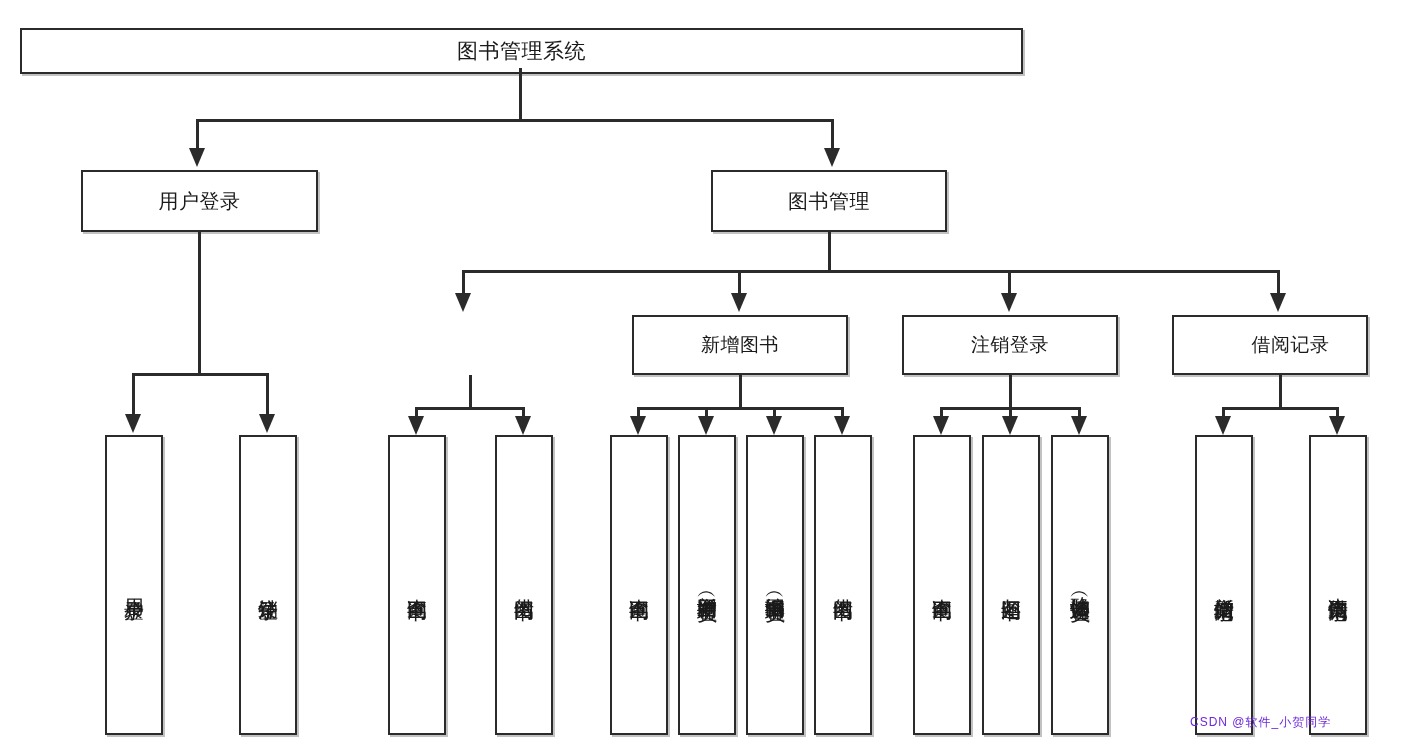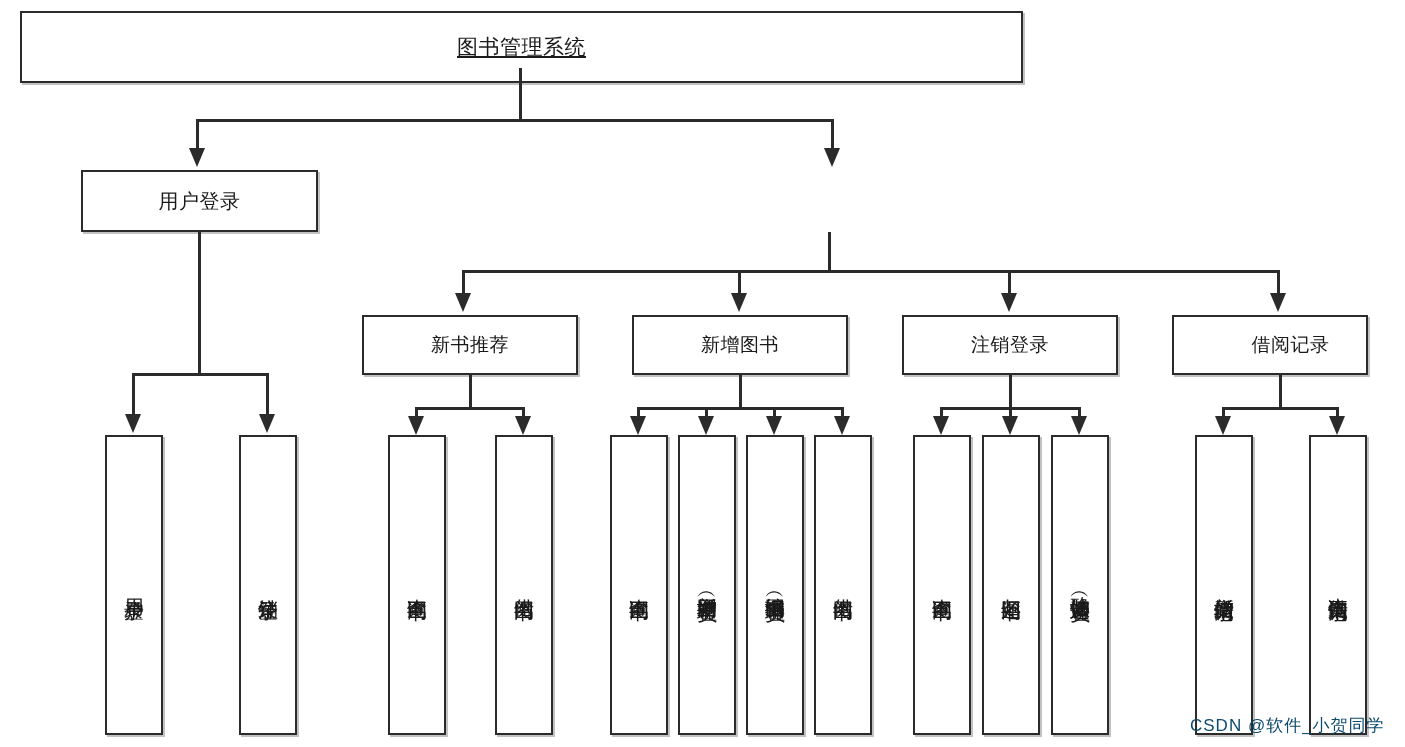--- a/index.html
+++ b/index.html
@@ -57,70 +57,70 @@
   .arrow {
     position: absolute;
     width: 0;
     height: 0;
     border-left: 8px solid transparent;
     border-right: 8px solid transparent;
     border-top: 19px solid #2b2b2b;
   }
   .watermark {
     position: absolute;
-    color: #0c4a6e;
-    font-size: 17px;
+    color: #6d28d9;
+    font-size: 12px;
     letter-spacing: 1px;
     white-space: nowrap;
     user-select: none;
   }
 </style>
 </head>
 <body>
 
 <div id="canvas">
 
-  <div class="node node-root" style="left:20px; top:11px; width:1003px; height:72px;text-decoration:underline;">
+  <div class="node node-root" style="left:20px; top:28px; width:1003px; height:46px;">
     <span class="lbl">图书管理系统</span>
   </div>
 
   <div class="edge edge-v" style="left:519px; top:68px; width:3px; height:52px;"></div>
 
   <div class="edge edge-h" style="left:196px; top:119px; width:638px; height:3px;"></div>
 
   <div class="edge edge-v" style="left:196px; top:119px; width:3px; height:30px;"></div>
   <div class="arrow" style="left:189px; top:148px;"></div>
   <div class="edge edge-v" style="left:831px; top:119px; width:3px; height:30px;"></div>
   <div class="arrow" style="left:824px; top:148px;"></div>
 
   <div class="node node-l2" style="left:81px; top:170px; width:237px; height:62px;">
     <span class="lbl">用户登录</span>
+  </div>
+  <div class="node node-l2" style="left:711px; top:170px; width:236px; height:62px;">
+    <span class="lbl">图书管理</span>
   </div>
 
   <div class="edge edge-v" style="left:198px; top:232px; width:3px; height:142px;"></div>
   <div class="edge edge-h" style="left:132px; top:373px; width:136px; height:3px;"></div>
   <div class="edge edge-v" style="left:132px; top:373px; width:3px; height:42px;"></div>
   <div class="arrow" style="left:125px; top:414px;"></div>
   <div class="edge edge-v" style="left:266px; top:373px; width:3px; height:42px;"></div>
   <div class="arrow" style="left:259px; top:414px;"></div>
 
   <div class="edge edge-v" style="left:828px; top:232px; width:3px; height:39px;"></div>
   <div class="edge edge-h" style="left:462px; top:270px; width:818px; height:3px;"></div>
   <div class="edge edge-v" style="left:462px; top:270px; width:3px; height:24px;"></div>
   <div class="arrow" style="left:455px; top:293px;"></div>
   <div class="edge edge-v" style="left:738px; top:270px; width:3px; height:24px;"></div>
   <div class="arrow" style="left:731px; top:293px;"></div>
   <div class="edge edge-v" style="left:1008px; top:270px; width:3px; height:24px;"></div>
   <div class="arrow" style="left:1001px; top:293px;"></div>
   <div class="edge edge-v" style="left:1277px; top:270px; width:3px; height:24px;"></div>
   <div class="arrow" style="left:1270px; top:293px;"></div>
 
-  <div class="node node-l3" style="left:362px; top:315px; width:216px; height:60px;">
-    <span class="lbl">新书推荐</span>
-  </div>
   <div class="node node-l3" style="left:632px; top:315px; width:216px; height:60px;">
     <span class="lbl">新增图书</span>
   </div>
   <div class="node node-l3" style="left:902px; top:315px; width:216px; height:60px;">
     <span class="lbl">注销登录</span>
   </div>
   <div class="node node-l3" style="left:1172px; top:315px; width:196px; height:60px;padding-left:41px;">
     <span class="lbl">借阅记录</span>
   </div>
 

